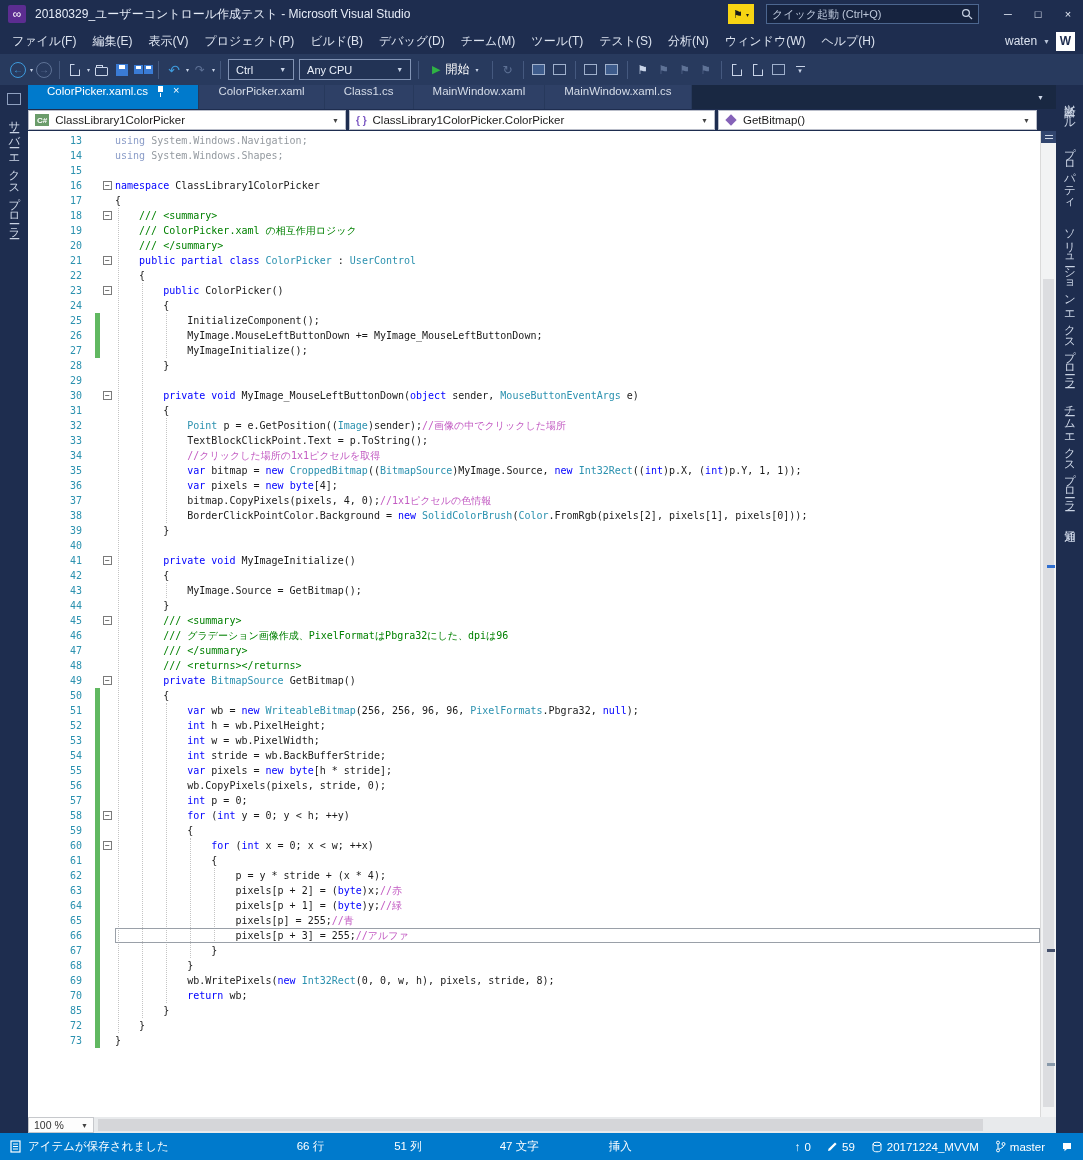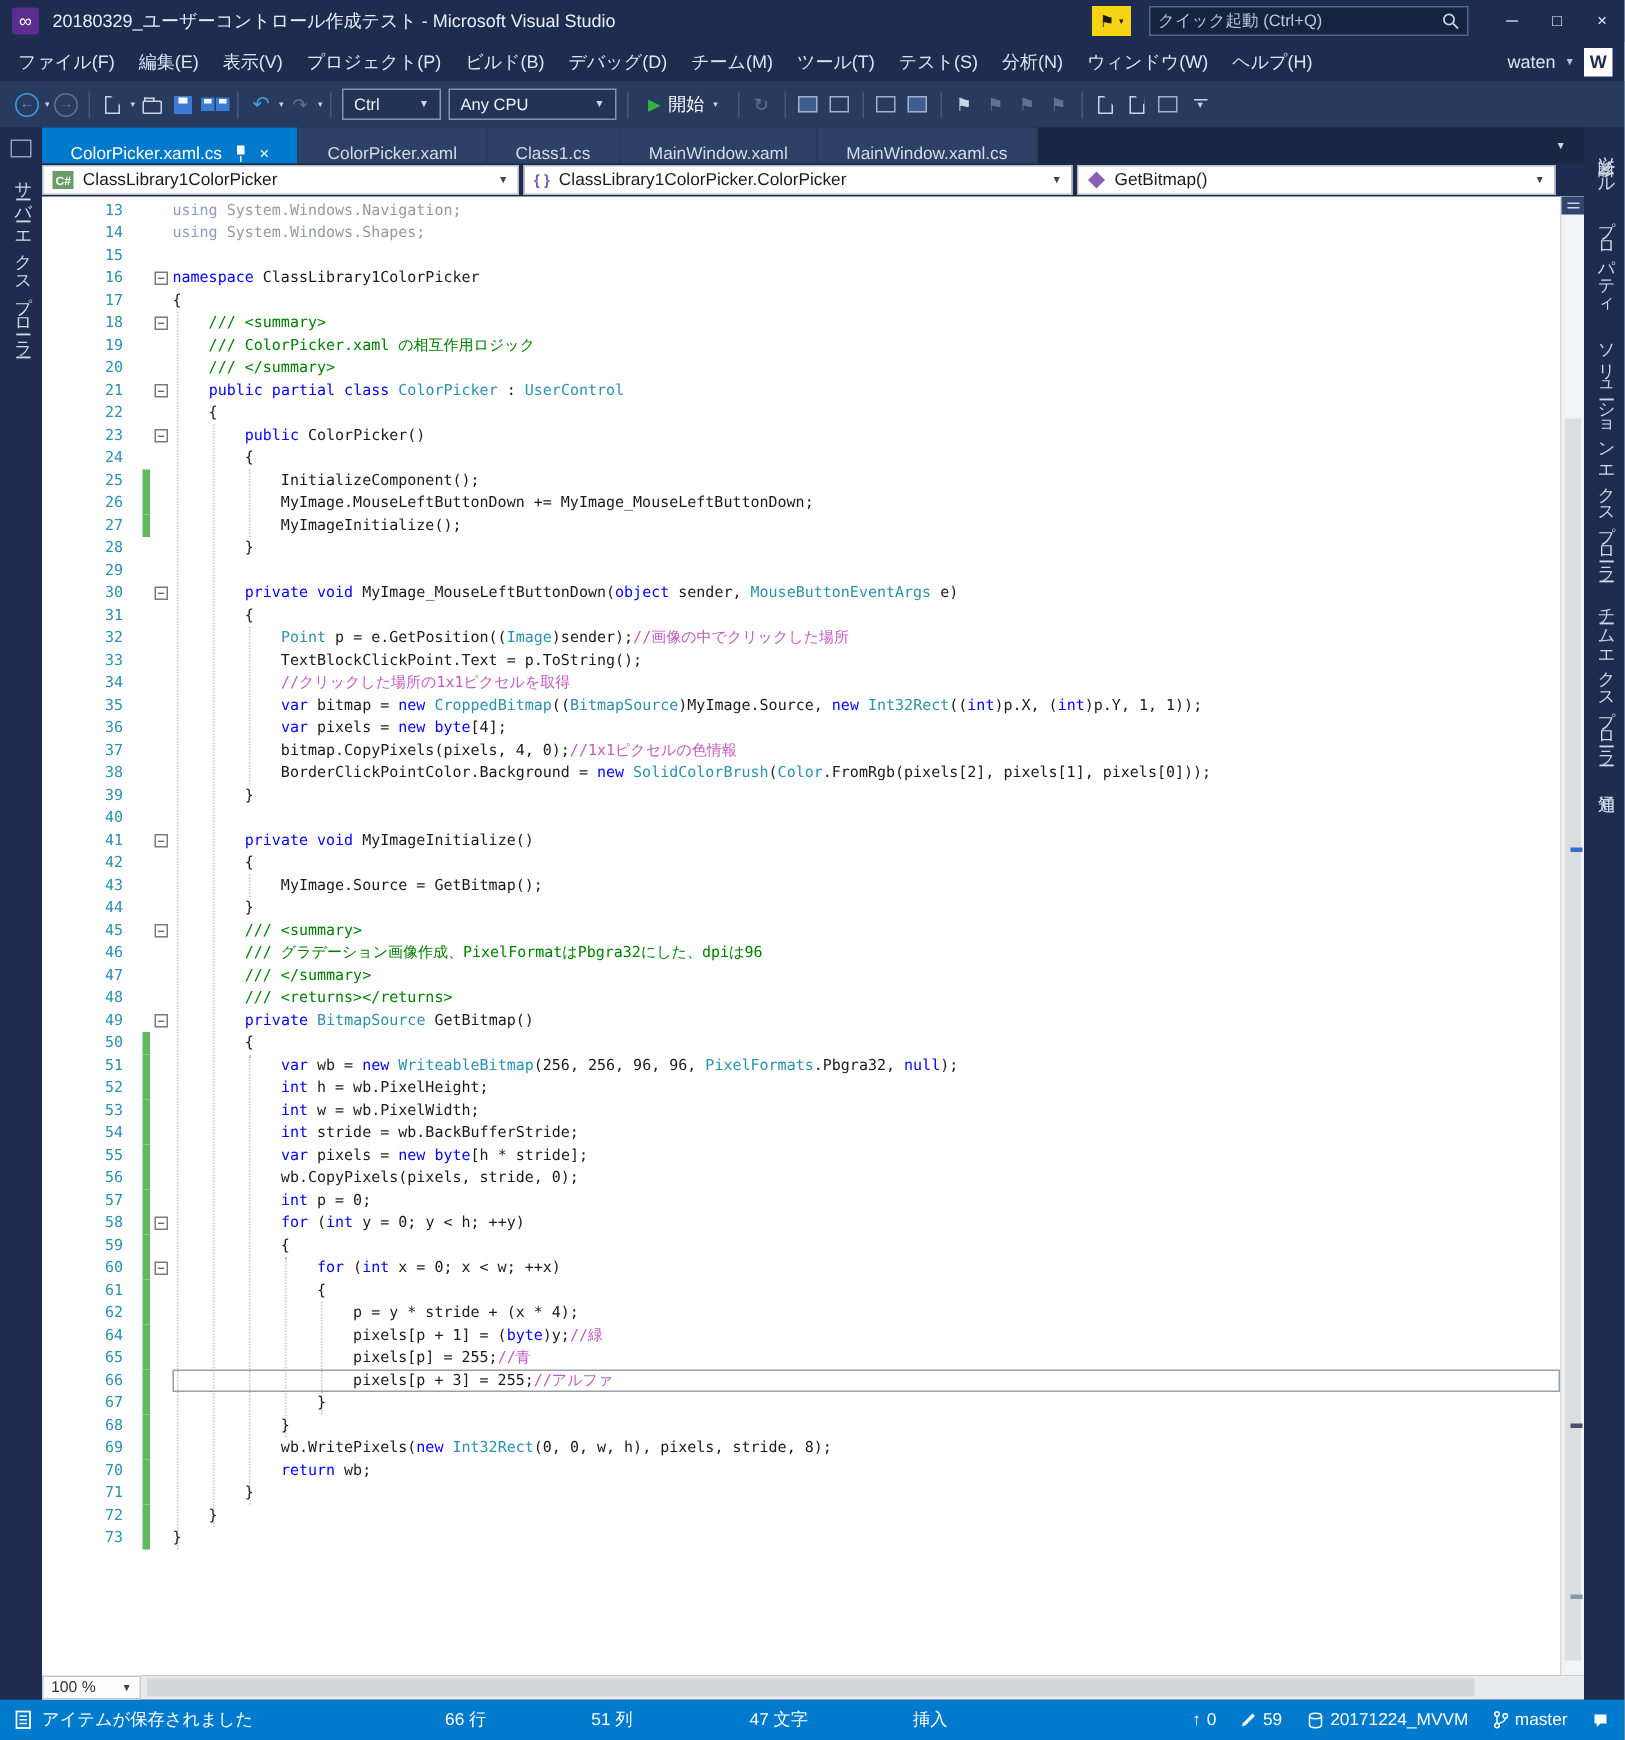--- a/index.html
+++ b/index.html
@@ -59,21 +59,21 @@
 .lstrip{width:28px;display:flex;flex-direction:column;align-items:center;padding-top:8px;gap:8px;background:#1e2d4f}
 .sideico{width:14px;height:12px;border:1px solid #8fa0c0}
 .vlabel{writing-mode:vertical-rl;font-size:11.5px;color:#cfd8e8;letter-spacing:1px;white-space:nowrap}
 .center{width:1028px;display:flex;flex-direction:column}
 .rstrip{width:27px;display:flex;flex-direction:column;align-items:center;padding-top:12px;gap:16px;background:#1e2d4f}
 .rtab{writing-mode:vertical-rl;font-size:11.5px;color:#cfd8e8;white-space:nowrap}
 
 
 .tabstrip{height:24px;background:#192842;display:flex;align-items:stretch}
 .tabwell{display:flex}
-.dtab{display:flex;align-items:flex-end;padding:0 19px;font-size:11.5px;color:#d5dce8;background:#2e4066;border-right:1px solid #27395c;gap:8px;white-space:nowrap}
+.dtab{display:flex;align-items:flex-start;padding:0 19px;font-size:11.5px;color:#d5dce8;background:#2e4066;border-right:1px solid #27395c;gap:8px;white-space:nowrap}
 .dtab.active{background:#007acc;color:#fff}
 .tclose{font-size:11px;line-height:1}
 .pin{width:9px;height:13px;position:relative}
 .pin::before{content:"";position:absolute;top:1px;left:2px;width:5px;height:6px;background:#fff}
 .pin::after{content:"";position:absolute;top:8px;left:4px;width:1px;height:4px;background:#fff}
 .tab-dd{margin-left:auto;align-self:center;margin-right:12px;font-size:7px;color:#cfd8e8}
 
 
 .navbar{height:22px;display:flex;gap:3px;background:#1e2d4f;padding-top:1px}
 .ncombo{background:#fff;border:1px solid #b9bdc9;color:#1b1b1b;display:flex;align-items:center;font-size:11.5px;padding:0 6px;gap:6px;height:20px;white-space:nowrap;overflow:hidden}
@@ -717,20 +717,28 @@
           <div class="cl">
             <span class="bp"></span>
             <span class="ln">62</span>
             <span class="sel"></span>
             <span class="chg on"></span>
             <span class="fm"></span>
             <span class="ct"><span class="tk-p">                    p = y * stride + (x * 4);</span></span>
           </div>
           <div class="cl">
             <span class="bp"></span>
+            <span class="ln">63</span>
+            <span class="sel"></span>
+            <span class="chg on"></span>
+            <span class="fm"></span>
+            <span class="ct"><span class="tk-p">                    pixels[p + 2] = (</span><span class="tk-k">byte</span><span class="tk-p">)x;</span><span class="tk-m">//赤</span></span>
+          </div>
+          <div class="cl">
+            <span class="bp"></span>
             <span class="ln">64</span>
             <span class="sel"></span>
             <span class="chg on"></span>
             <span class="fm"></span>
             <span class="ct"><span class="tk-p">                    pixels[p + 1] = (</span><span class="tk-k">byte</span><span class="tk-p">)y;</span><span class="tk-m">//緑</span></span>
           </div>
           <div class="cl">
             <span class="bp"></span>
             <span class="ln">65</span>
             <span class="sel"></span>
@@ -773,21 +781,21 @@
           <div class="cl">
             <span class="bp"></span>
             <span class="ln">70</span>
             <span class="sel"></span>
             <span class="chg on"></span>
             <span class="fm"></span>
             <span class="ct"><span class="tk-p">            </span><span class="tk-k">return</span><span class="tk-p"> wb;</span></span>
           </div>
           <div class="cl">
             <span class="bp"></span>
-            <span class="ln">71</span>
+            <span class="ln">85</span>
             <span class="sel"></span>
             <span class="chg on"></span>
             <span class="fm"></span>
             <span class="ct"><span class="tk-p">        }</span></span>
           </div>
           <div class="cl">
             <span class="bp"></span>
             <span class="ln">72</span>
             <span class="sel"></span>
             <span class="chg on"></span>

